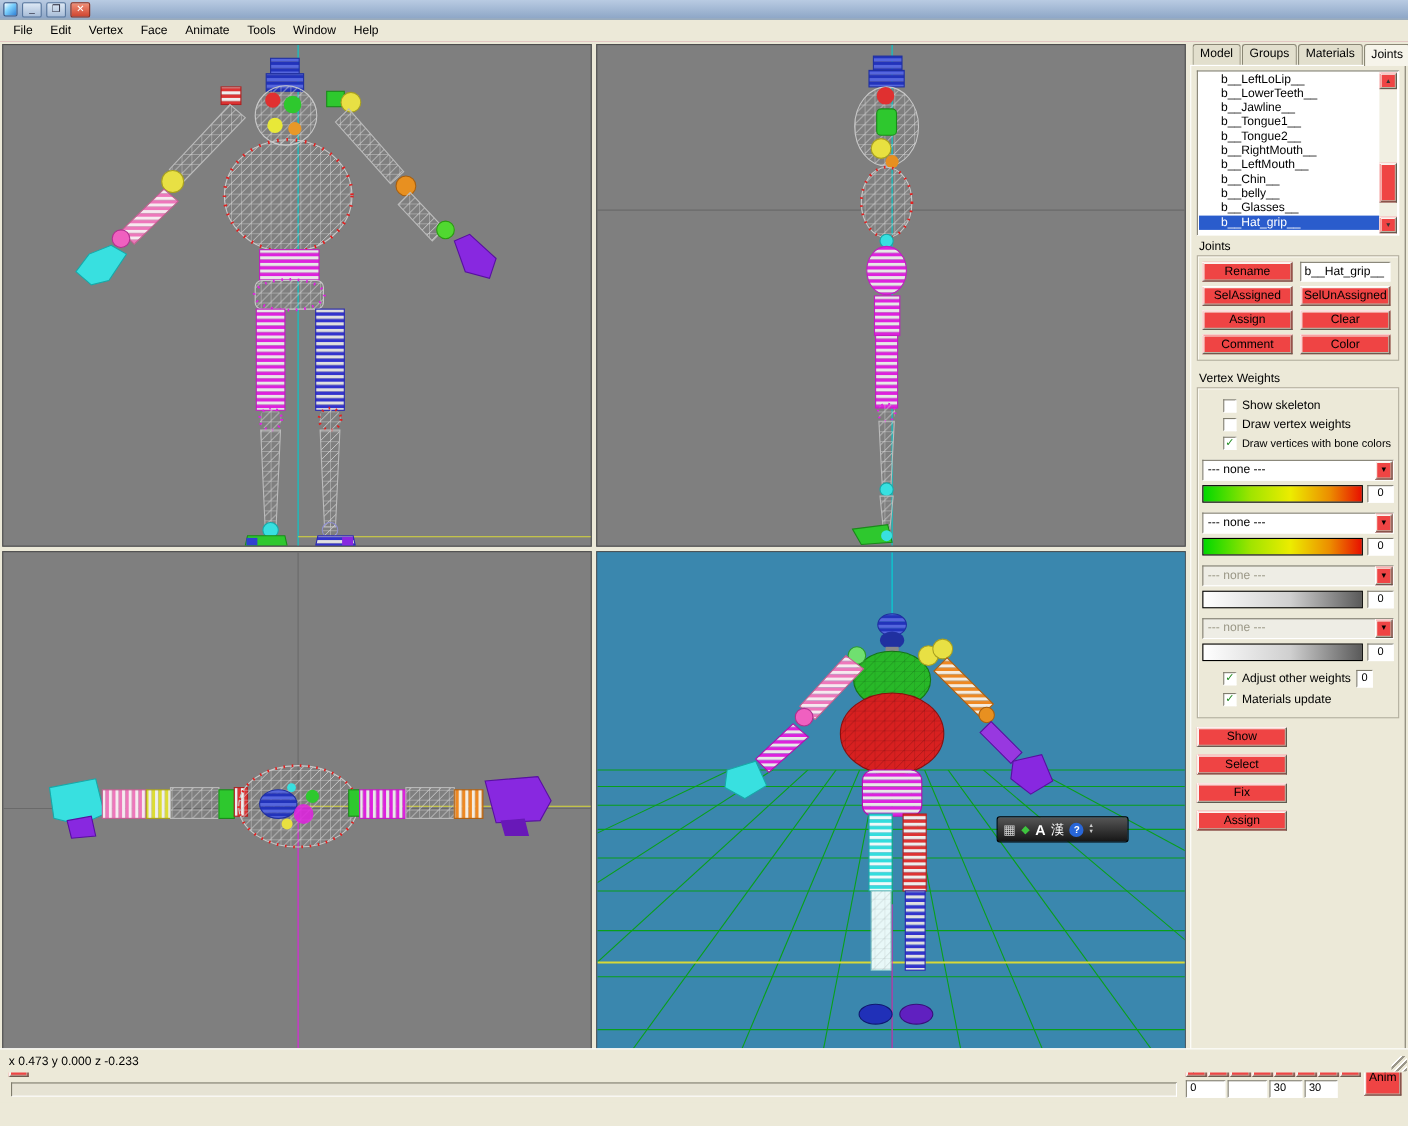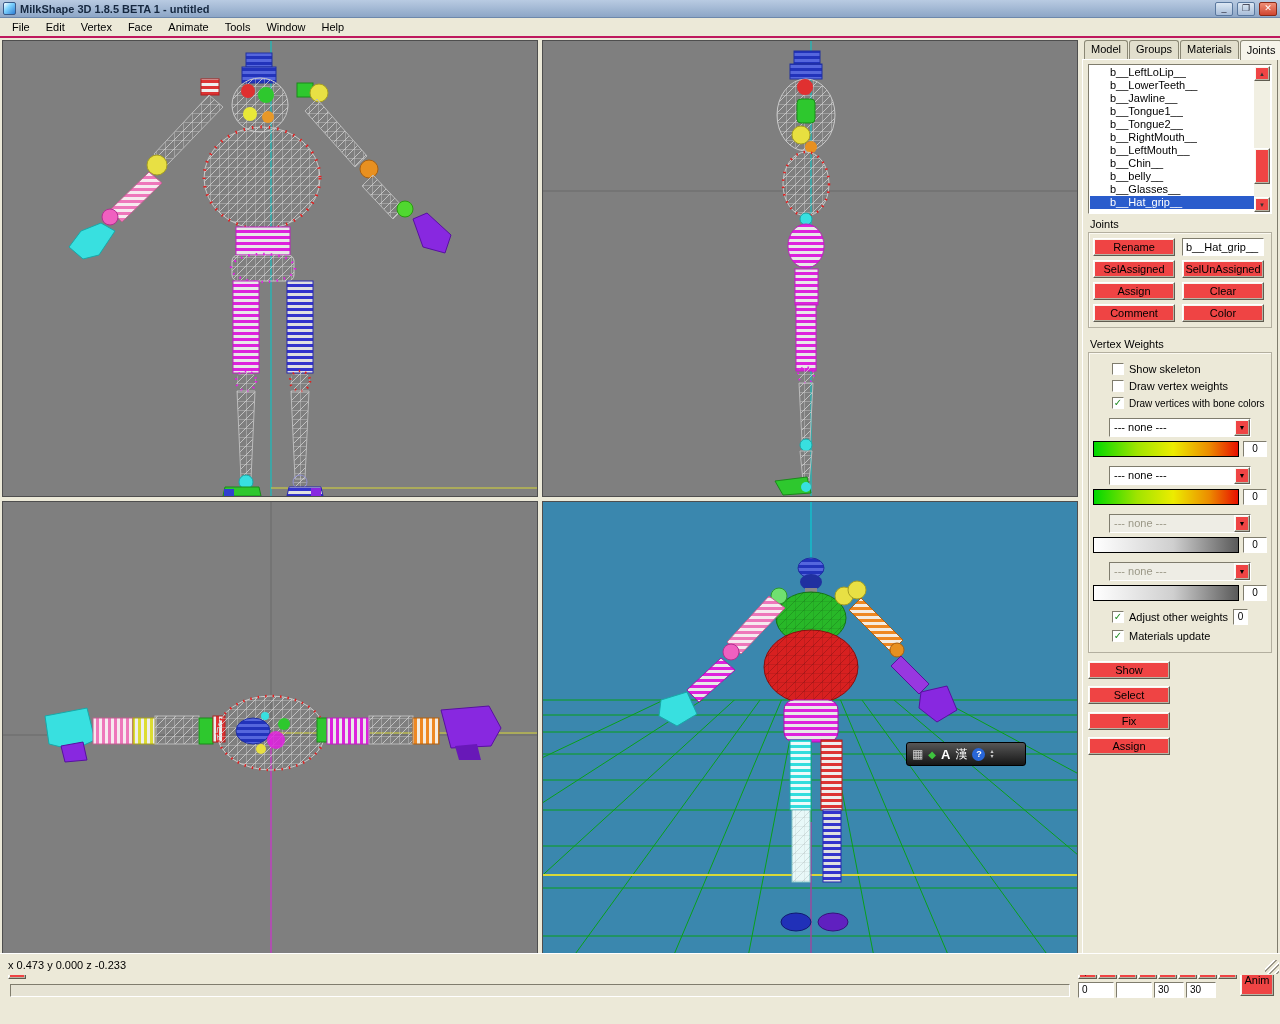--- a/index.html
+++ b/index.html
@@ -19,21 +19,21 @@
   .title-icon { width:13px; height:13px; border-radius:2px;
     background:linear-gradient(135deg,#ffffff 0%,#7fd4ff 40%,#2d7dd4 100%);
     border:1px solid #3a5a88; }
   .title-text { font-weight:bold; color:#15273f; flex:1; font-size:11px; }
   .cap-btn { width:18px; height:14px; display:flex; align-items:center; justify-content:center;
     font-size:9px; line-height:1; border:1px solid #5a789e; border-radius:2px;
     background:linear-gradient(to bottom,#dde8f4,#a8bdd8); color:#223; cursor:default; }
   .cap-btn.close { background:linear-gradient(to bottom,#f09078,#cf4530); color:#fff; border-color:#8a2a18; }
   .menubar {
     position:absolute; top:18px; left:0; width:1280px; height:21px;
-    background:#ece9d8; border-bottom:3px solid #be185d;
+    background:#ece9d8; border-bottom:1px solid #be185d;
     display:flex; align-items:center; padding-left:4px;
   }
   .menu-item { padding:2px 8px; }
 
   
   .workspace { position:absolute; top:38px; left:0; width:1080px; height:920px; background:#ece9d8; }
   .vp { position:absolute; background:#7f7f7f; border:1px solid #4e4e4e; overflow:hidden; }
   .vp svg { position:absolute; inset:0; }
   .vp-tl { left:2px;   top:2px;   width:536px; height:457px; }
   .vp-tr { left:542px; top:2px;   width:536px; height:457px; }
@@ -82,21 +82,21 @@
   .groupbox { border:1px solid #b3af9f; box-shadow:inset 1px 1px 0 #fbf9f1; padding:5px 4px; }
   .btnpair { display:flex; gap:7px; margin-bottom:4px; }
   .btnpair:last-child { margin-bottom:0; }
   .btnpair .btn3d { width:82px; height:18px; }
   .field { width:82px; height:18px; padding:2px 3px; font-size:11px; background:#fff;
     border:1px solid; border-color:#7f7c6d #fff #fff #7f7c6d; overflow:hidden; white-space:nowrap; }
 
   .cbrow { display:flex; align-items:center; gap:5px; margin:5px 19px; white-space:nowrap; }
   .cb { width:12px; height:12px; background:#fff; border:1px solid; border-color:#7f7c6d #fff #fff #7f7c6d;
     font-size:10px; line-height:10px; text-align:center; color:#1e8a1e; flex:0 0 auto; }
-  .combo { display:flex; height:19px; margin:9px 16px 4px; background:#fff;
+  .combo { display:flex; height:19px; margin:9px 0 4px; background:#fff;
     border:1px solid; border-color:#7f7c6d #fff #fff #7f7c6d; }
   .combo .txt { flex:1; padding:2px 4px; font-size:11px; white-space:nowrap; }
   .combo .arrow { width:16px; font-size:7px; }
   .combo.disabled { background:#eeede5; }
   .combo.disabled .txt { color:#9a9786; }
   .gradrow { display:flex; align-items:center; gap:4px; }
   .gradbar { flex:1; height:16px; border:1px solid #000;
     background:linear-gradient(90deg,#00d800 0%,#a0e400 30%,#ecec00 55%,#ec8c00 80%,#e81000 100%); }
   .gradbar.gray { background:linear-gradient(90deg,#ffffff 0%,#cfcfcf 55%,#5a5a5a 100%); }
   .valbox { width:24px; height:16px; background:#fff; border:1px solid; border-color:#7f7c6d #fff #fff #7f7c6d;
@@ -183,21 +183,20 @@
     </pattern>
     <pattern id="stYelV" width="6" height="6" patternUnits="userSpaceOnUse">
       <rect width="3" height="6" fill="#eeeeee"></rect>
         <rect x="3" width="3" height="6" fill="#dddd33"></rect>
     </pattern>
   </defs>
 </svg>
 
 <div class="titlebar">
   <div class="title-icon"></div>
-  <div class="title-text">MilkShape 3D 1.8.5 BETA 1 - untitled</div>
   <div class="cap-btn">_</div>
   <div class="cap-btn">❐</div>
   <div class="cap-btn close">✕</div>
 </div>
 
 <div class="menubar">
   <span class="menu-item">File</span>
   <span class="menu-item">Edit</span>
   <span class="menu-item">Vertex</span>
   <span class="menu-item">Face</span>

